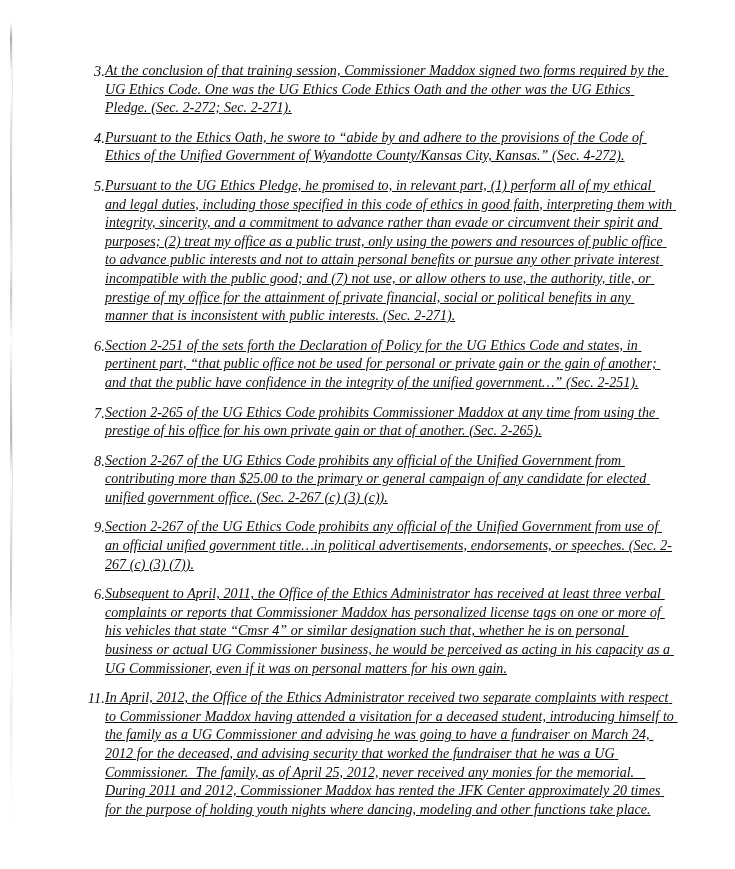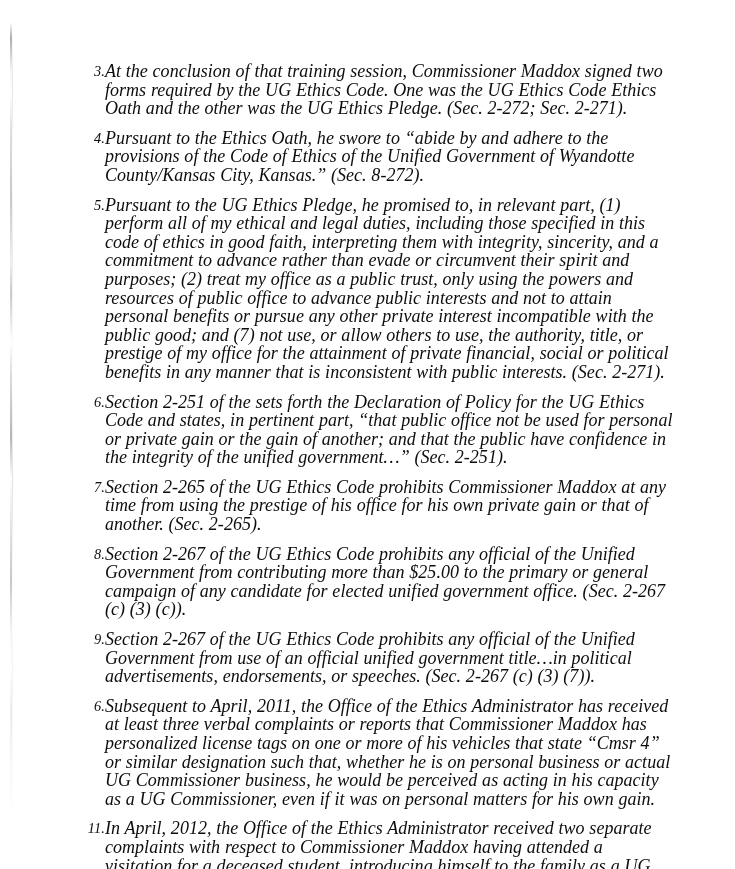--- a/index.html
+++ b/index.html
@@ -100,46 +100,47 @@
     line-height: 18.6px;
     letter-spacing: 0.1px;
     white-space: nowrap;
   }
 
   .para-text {
     flex: 1 1 auto;
     padding-left: 0;
     margin-left: 0;
     font-style: italic;
-    font-size: 18px;
+    font-size: 14px;
     line-height: 18.6px;
     text-align: left;
     letter-spacing: 0.03px;
     word-spacing: 0.2px;
     white-space: pre-wrap;
+    text-decoration: underline;
   }
 </style>
 </head>
 <body>
 
 <div class="page">
 
   <div class="scan-streak"></div>
   <div class="scan-streak-2"></div>
 
   <div class="body-copy">
 
     <div class="para">
       <div class="para-num">3.</div>
       <div class="para-text">At the conclusion of that training session, Commissioner Maddox signed two forms required by the UG Ethics Code. One was the UG Ethics Code Ethics Oath and the other was the UG Ethics Pledge. (Sec. 2-272; Sec. 2-271).</div>
     </div>
 
     <div class="para">
       <div class="para-num">4.</div>
-      <div class="para-text">Pursuant to the Ethics Oath, he swore to “abide by and adhere to the provisions of the Code of Ethics of the Unified Government of Wyandotte County/Kansas City, Kansas.” (Sec. 8-272).</div>
+      <div class="para-text">Pursuant to the Ethics Oath, he swore to “abide by and adhere to the provisions of the Code of Ethics of the Unified Government of Wyandotte County/Kansas City, Kansas.” (Sec. 4-272).</div>
     </div>
 
     <div class="para">
       <div class="para-num">5.</div>
       <div class="para-text">Pursuant to the UG Ethics Pledge, he promised to, in relevant part, (1) perform all of my ethical and legal duties, including those specified in this code of ethics in good faith, interpreting them with integrity, sincerity, and a commitment to advance rather than evade or circumvent their spirit and purposes; (2) treat my office as a public trust, only using the powers and resources of public office to advance public interests and not to attain personal benefits or pursue any other private interest incompatible with the public good; and (7) not use, or allow others to use, the authority, title, or prestige of my office for the attainment of private financial, social or political benefits in any manner that is inconsistent with public interests. (Sec. 2-271).</div>
     </div>
 
     <div class="para">
       <div class="para-num">6.</div>
       <div class="para-text">Section 2-251 of the sets forth the Declaration of Policy for the UG Ethics Code and states, in pertinent part, “that public office not be used for personal or private gain or the gain of another; and that the public have confidence in the integrity of the unified government…” (Sec. 2-251).</div>

